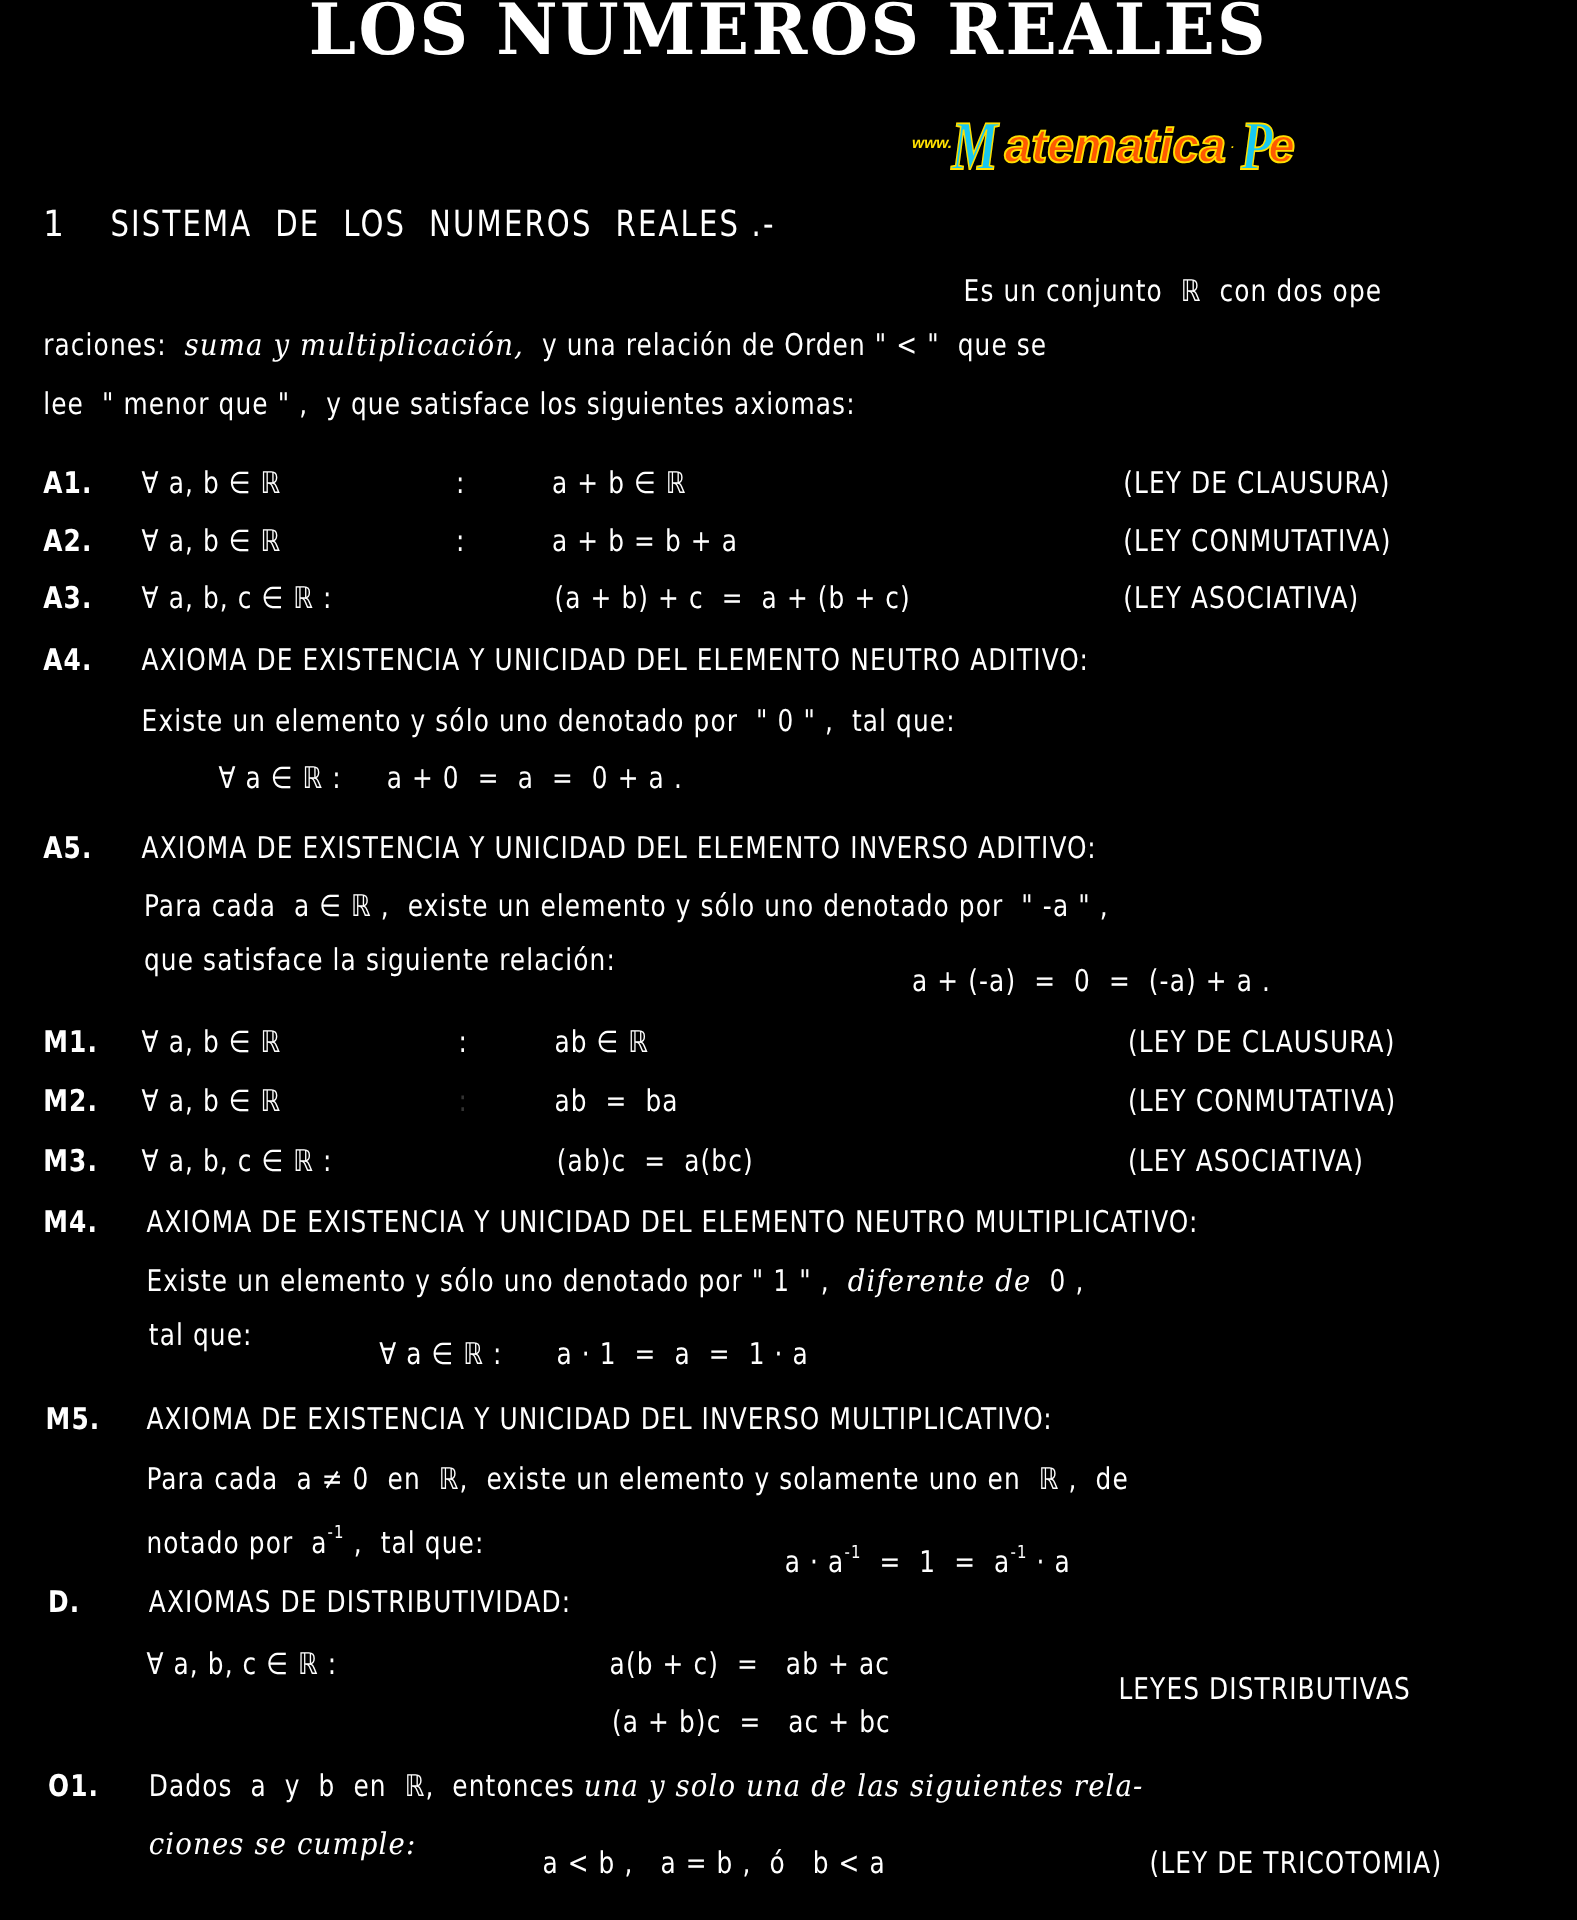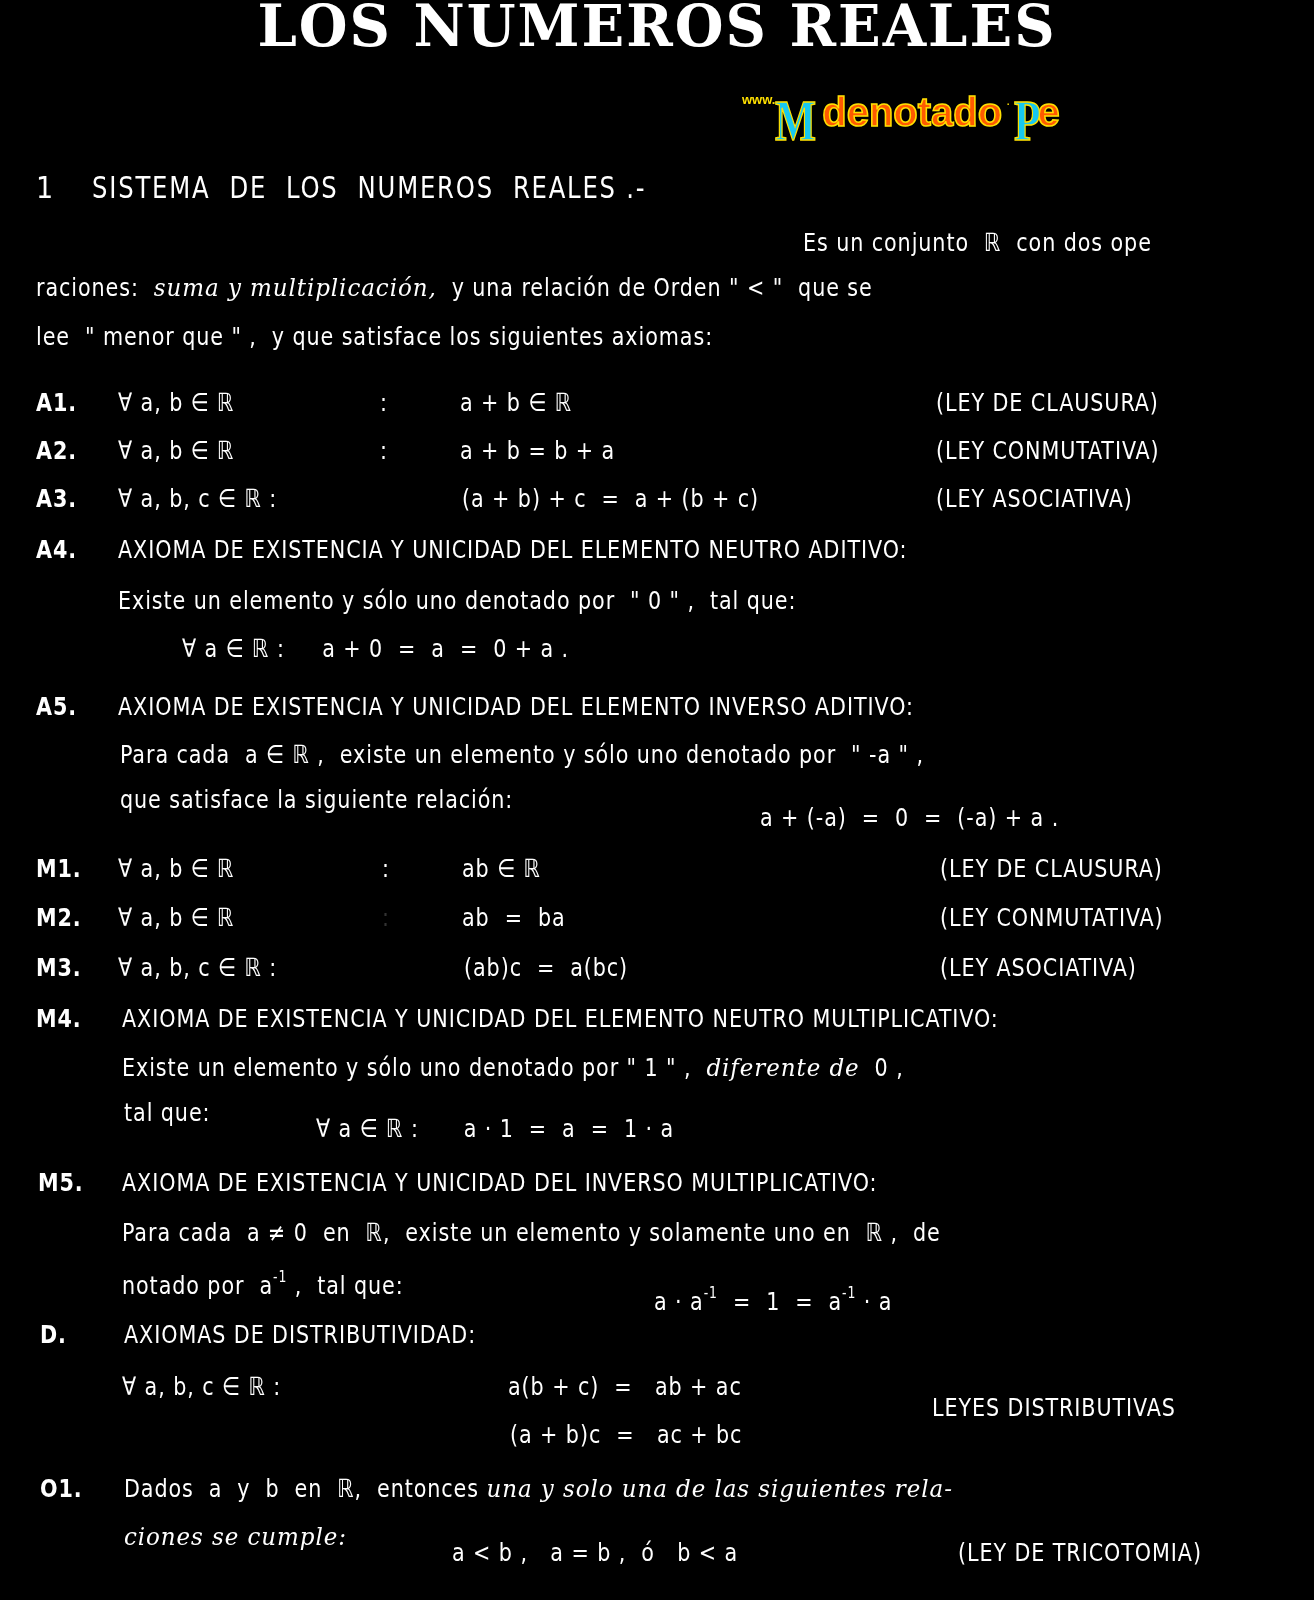--- a/index.html
+++ b/index.html
@@ -1,21 +1,21 @@
 <!DOCTYPE html>
 <html><head>
 <meta charset="utf-8">
 <style>
   html,body{margin:0;padding:0;background:#000;}
   body{width:1314px;height:1600px;position:relative;overflow:hidden;color:#fff;
        font-family:"DejaVu Sans Condensed","DejaVu Sans",sans-serif;}
   .abs{position:absolute;white-space:pre;}
   .title{left:0;width:1314px;top:-8px;text-align:center;font-family:"DejaVu Serif",serif;
          font-weight:bold;font-size:56px;letter-spacing:2px;transform:scaleY(1.05);}
-  .logo{left:742px;top:92px;height:60px;display:flex;align-items:flex-start;}
+  .logo{left:760px;top:92px;height:60px;display:flex;align-items:center;font-style:italic;}
   .logo .www{font-family:"Liberation Sans",sans-serif;font-size:13px;font-weight:bold;color:#ffe000;margin-bottom:8px;}
   .logo .big{font-family:"Liberation Serif",serif;font-weight:bold;font-size:58px;color:#18c8f0;
              -webkit-text-stroke:1.5px #ffe000;line-height:58px;transform:scaleX(0.75);transform-origin:left bottom;display:inline-block;}
   .logo .mid{font-family:"Liberation Sans",sans-serif;font-weight:bold;font-size:40px;color:#ff5a00;
              -webkit-text-stroke:1.5px #ffe000;line-height:40px;margin-left:-8px;}
   .logo .dot{font-family:"Liberation Sans",sans-serif;font-size:14px;color:#ffe000;margin:0 4px 8px 4px;}
   .logo .e{font-family:"Liberation Sans",sans-serif;font-weight:bold;font-size:40px;color:#ff5a00;
              -webkit-text-stroke:1.5px #ffe000;line-height:40px;margin-left:-12px;}
   .t{font-size:25px;letter-spacing:1px;transform:scaleX(0.92);transform-origin:left center;}
   .h{font-size:30px;letter-spacing:2px;}
@@ -24,21 +24,21 @@
   sup{font-size:15px;vertical-align:12px;}
 </style>
 </head>
 <body>
 
 <div class="abs title">LOS NUMEROS REALES</div>
 
 <div class="abs logo">
   <span class="www">www.</span>
   <span class="big">M</span>
-  <span class="mid">denotado</span>
+  <span class="mid">atematica</span>
   <span class="dot">.</span>
   <span class="big">P</span>
   <span class="e">e</span>
 </div>
 
 <div class="abs h" style="left:36px;top:170px;">1</div>
 <div class="abs h" style="left:92px;top:170px;transform:scaleX(0.9);transform-origin:left;">SISTEMA  DE  LOS  NUMEROS  REALES .-</div>
 
 <div class="abs t" style="left:803px;top:228px;">Es un conjunto  ℝ  con dos ope</div>
 <div class="abs t" style="left:36px;top:273px;"><span>raciones:  </span><span class="it">suma y multiplicación,</span><span>  y una relación de Orden " &lt; "  que se</span></div>

